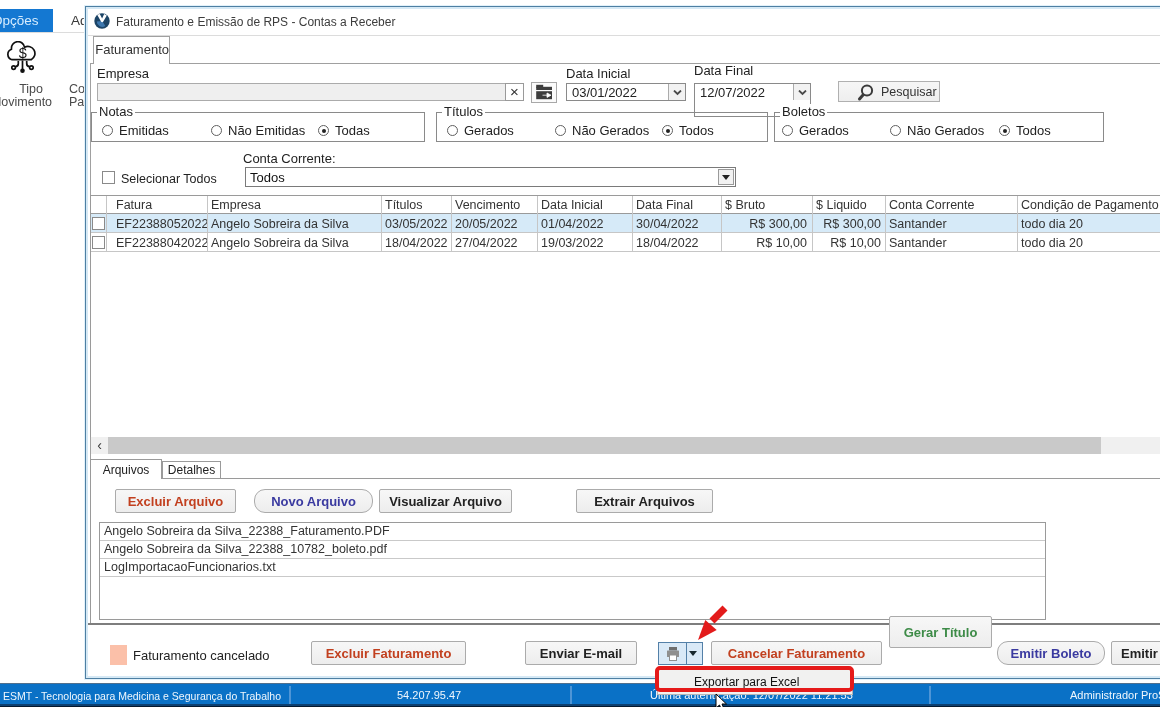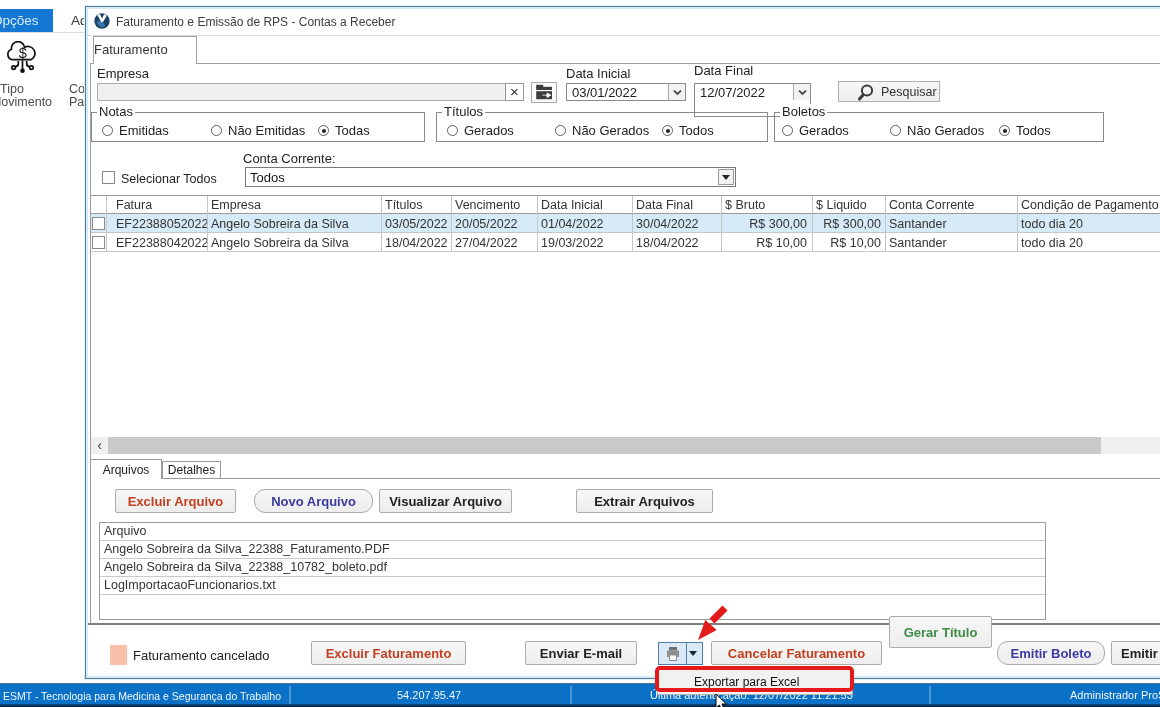--- a/index.html
+++ b/index.html
@@ -35,21 +35,21 @@
     <text x="20.8" y="17.2" font-size="14.5" text-anchor="middle" fill="#111" font-family="Liberation Sans">$</text>
     <g fill="none" stroke="#111" stroke-width="1.7">
       <path d="M20.5 19.5 V28"></path>
       <path d="M16.3 20 v2.9 q-0.1 2.5 -2.9 2.7"></path>
       <path d="M24.7 20 v2.9 q0.1 2.5 2.9 2.7"></path>
       <circle cx="11.6" cy="26.6" r="1.8"></circle>
       <circle cx="29.4" cy="26.6" r="1.8"></circle>
     </g>
     <circle cx="20.5" cy="29.8" r="2.3" fill="#111"></circle>
   </svg>
-  <div class="abs" style="left:0;top:82px;width:43px;text-align:left;font-size:12.5px;color:#4a4a4a;">Tipo</div>
+  <div class="abs" style="left:0;top:82px;width:43px;text-align:right;font-size:12.5px;color:#4a4a4a;">Tipo</div>
   <div class="abs" style="left:-11px;top:95px;width:65px;text-align:center;font-size:12.5px;color:#4a4a4a;">Movimento</div>
   <div class="abs" style="left:69px;top:82px;width:16px;font-size:12.5px;color:#4a4a4a;overflow:hidden;">Co</div>
   <div class="abs" style="left:69px;top:95px;width:16px;font-size:12.5px;color:#4a4a4a;overflow:hidden;">Pa</div>
 
   <div class="abs" style="left:84px;top:5px;width:1076px;height:675px;background:#E2F1FA;">
     <div class="abs" style="left:1px;top:1px;right:0;bottom:1px;background:#4E7FA2;">
       <div class="abs" style="left:1px;top:1px;right:0;bottom:1px;background:#D6E9F5;">
         <div class="abs" style="left:2px;top:2px;right:0;bottom:2px;background:#fff;"></div>
       </div>
     </div>
@@ -58,21 +58,21 @@
   <svg class="abs" style="left:94px;top:13px;" width="16" height="16" viewBox="0 0 16 16">
     <circle cx="8" cy="8" r="7.7" fill="#1C4466"></circle>
     <path d="M2.8 8.5 a5.5 5.5 0 0 0 8.5 4.5 l-3 -5 Z" fill="#3D77AE"></path>
     <path d="M3.2 1.8 L7 8.6 a1.3 1.3 0 0 0 2.3 0 L12.8 2.4 L10.2 1 L8.1 5.6 L5.8 1 Z" fill="#fff"></path>
   </svg>
   <div class="abs" style="left:116px;top:15px;font-size:12px;color:#3d3d3d;white-space:nowrap;">Faturamento e Emissão de RPS - Contas a Receber</div>
 
   <div class="abs" style="left:88px;top:35px;width:1072px;height:1px;background:#DCDCDC;"></div>
 
   <div class="abs" style="left:90px;top:63px;width:1070px;height:562px;border:1px solid #a0a0a0;border-right:none;background:#fff;"></div>
-  <div class="abs" style="left:93px;top:36px;width:104px;height:28px;border:1px solid #a0a0a0;border-bottom:none;background:#fff;font-size:13px;color:#333;text-align:left;line-height:26px;">Faturamento</div>
+  <div class="abs" style="left:93px;top:36px;width:77px;height:28px;border:1px solid #a0a0a0;border-bottom:none;background:#fff;font-size:13px;color:#333;text-align:right;line-height:26px;">Faturamento</div>
 
   <div class="lbl abs" style="left:97px;top:66px;">Empresa</div>
   <div class="abs" style="left:97px;top:83px;width:409px;height:18px;background:#EFEFEF;border:1px solid #ABABAB;"></div>
   <div class="abs" style="left:505px;top:83px;width:19px;height:18px;background:#fff;border:1px solid #9a9a9a;color:#333;font-size:15px;text-align:center;line-height:15px;">×</div>
   <div class="abs" style="left:531px;top:82px;width:26px;height:21px;background:#FBFBFB;border:1px solid #A8A8A8;">
     <svg width="24" height="19" viewBox="0 0 24 19">
       <rect x="4.2" y="1.8" width="7" height="3" fill="#3d3d3d"></rect>
       <rect x="4.2" y="3.8" width="15.8" height="3.2" fill="#3d3d3d"></rect>
       <rect x="4.2" y="8.2" width="15.8" height="8" fill="#3d3d3d"></rect>
       <path d="M10.5 12.2 h4.5 v-2.2 l4 2.2 -4 2.2 v-2.2" fill="#fff" stroke="#fff" stroke-width="0.8"></path>
@@ -201,21 +201,20 @@
   <div class="abs" style="left:90px;top:478px;width:1070px;height:147px;border:1px solid #9a9a9a;border-right:none;background:#fff;"></div>
   <div class="abs" style="left:90px;top:459px;width:72px;height:20px;border:1px solid #9a9a9a;border-bottom:none;background:#fff;font-size:12px;color:#222;text-align:center;line-height:20px;">Arquivos</div>
   <div class="abs" style="left:162px;top:461px;width:59px;height:17px;border:1px solid #9a9a9a;border-bottom:none;background:#fff;font-size:12px;color:#222;text-align:center;line-height:17px;">Detalhes</div>
 
   <div class="btn red" style="left:115px;top:489px;width:121px;height:24px;">Excluir Arquivo</div>
   <div class="btn blue" style="left:254px;top:489px;width:119px;height:24px;">Novo Arquivo</div>
   <div class="btn" style="left:379px;top:489px;width:133px;height:24px;">Visualizar Arquivo</div>
   <div class="btn" style="left:576px;top:489px;width:137px;height:24px;">Extrair Arquivos</div>
 
   <div class="abs" style="left:99px;top:522px;width:947px;height:98px;border:1px solid #9a9a9a;background:#fff;">
-    <div style="height:18px;border-bottom:1px solid #c9c9c9;font-size:12.5px;color:#333;line-height:17px;padding-left:4px;">Arquivo</div>
     <div style="height:18px;border-bottom:1px solid #c9c9c9;font-size:12.5px;color:#333;line-height:17px;padding-left:4px;">Angelo Sobreira da Silva_22388_Faturamento.PDF</div>
     <div style="height:18px;border-bottom:1px solid #c9c9c9;font-size:12.5px;color:#333;line-height:17px;padding-left:4px;">Angelo Sobreira da Silva_22388_10782_boleto.pdf</div>
     <div style="height:18px;border-bottom:1px solid #c9c9c9;font-size:12.5px;color:#333;line-height:17px;padding-left:4px;">LogImportacaoFuncionarios.txt</div>
   </div>
 
   <div class="abs" style="left:88px;top:623px;width:1072px;height:2px;background:#7e7e7e;"></div>
 
   <div class="abs" style="left:110px;top:645px;width:17px;height:20px;background:#FBC0A9;"></div>
   <div class="lbl abs" style="left:133px;top:648px;">Faturamento cancelado</div>
   <div class="btn red" style="left:311px;top:641px;width:155px;height:24px;">Excluir Faturamento</div>

